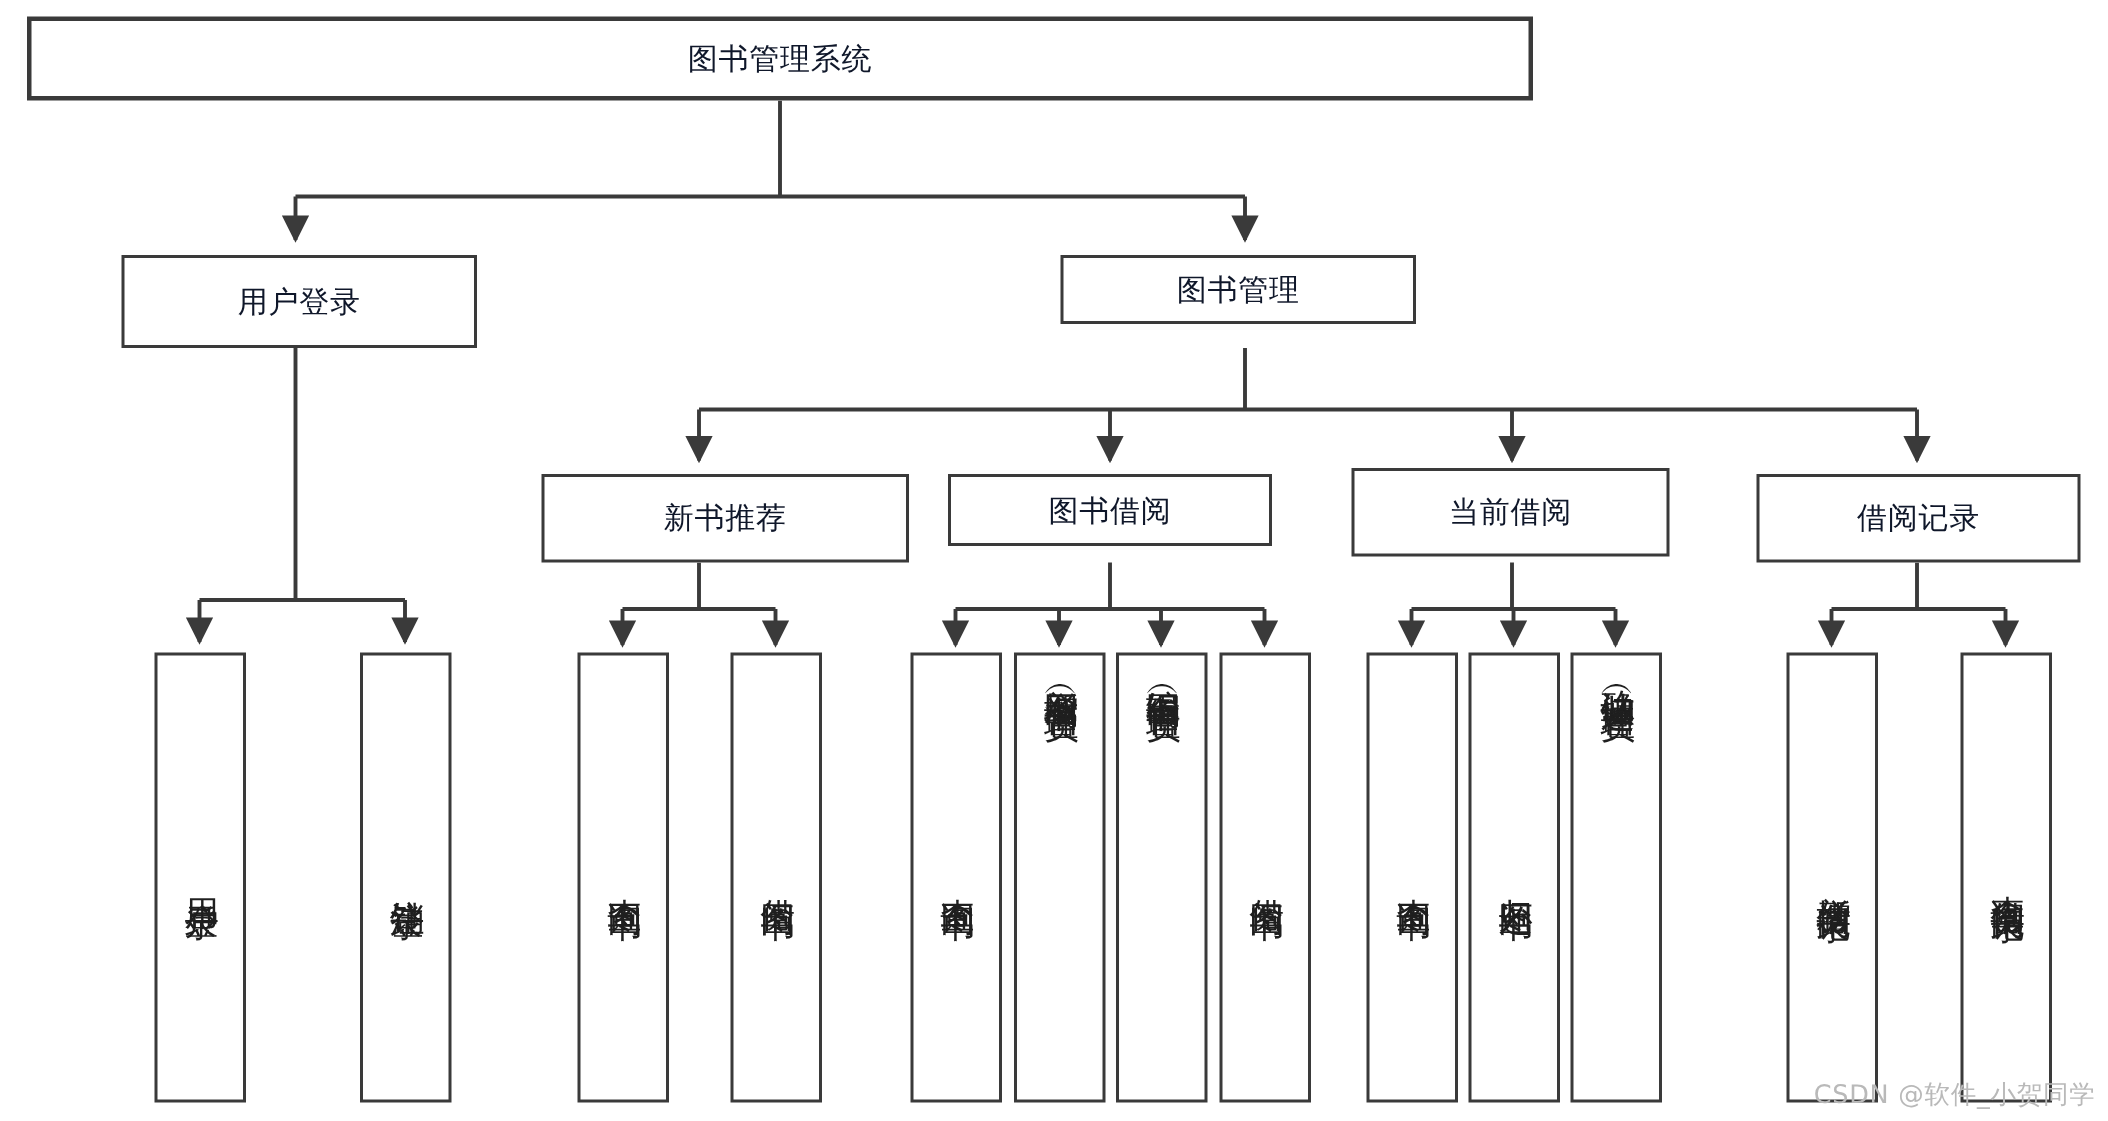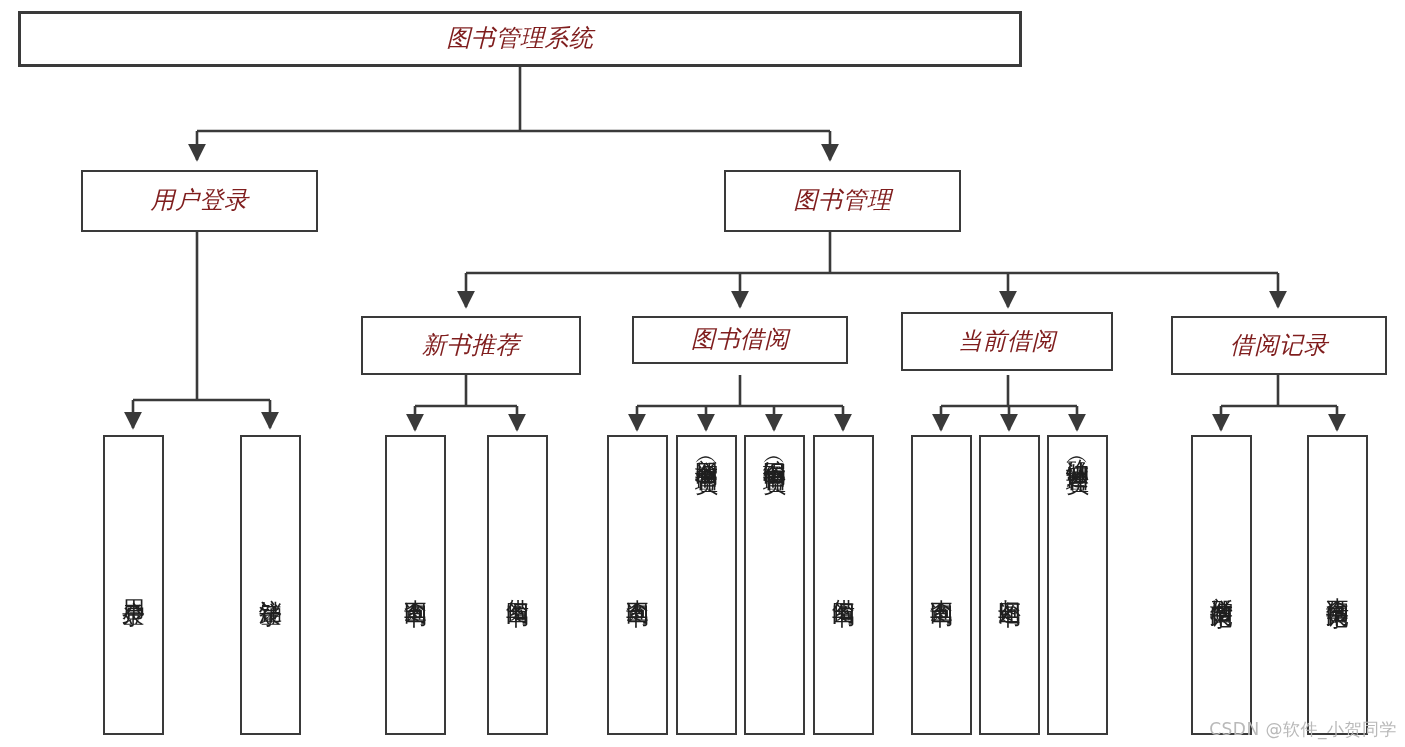--- a/index.html
+++ b/index.html
@@ -28,26 +28,25 @@
     box-sizing: border-box;
     background: #ffffff;
     border: 2.5px solid #3a3a3a;
     display: flex;
     align-items: center;
     justify-content: center;
     color: #1a1a1a;
   }
   .node.root { border-width: 3px; }
   .node-label {
-    font-size: 24px;
+    font-size: 20px;
     line-height: 1.15;
     letter-spacing: 0.5px;
     white-space: nowrap;
-    color: #7f1d1d;
-    font-style: italic;
+    color: #0f172a;
   }
   .node.leaf {
     align-items: flex-start;
     justify-content: center;
     padding-top: 0;
   }
   .leaf-label {
     writing-mode: vertical-rl;
     text-orientation: upright;
     font-size: 23px;
@@ -132,25 +131,25 @@
     </g>
   </svg>
 
   <div class="node root" style="left:18px; top:11px; width:1004px; height:56px;">
     <span class="node-label">图书管理系统</span>
   </div>
 
   <div class="node" style="left:81px; top:170px; width:237px; height:62px;">
     <span class="node-label">用户登录</span>
   </div>
-  <div class="node" style="left:724px; top:170px; width:237px; height:62px;">
+  <div class="node" style="left:707px; top:170px; width:237px; height:46px;">
     <span class="node-label">图书管理</span>
   </div>
 
-  <div class="node" style="left:361px; top:316px; width:220px; height:59px;">
+  <div class="node" style="left:361px; top:316px; width:245px; height:59px;">
     <span class="node-label">新书推荐</span>
   </div>
   <div class="node" style="left:632px; top:316px; width:216px; height:48px;">
     <span class="node-label">图书借阅</span>
   </div>
   <div class="node" style="left:901px; top:312px; width:212px; height:59px;justify-content:center;">
     <span class="node-label">当前借阅</span>
   </div>
   <div class="node" style="left:1171px; top:316px; width:216px; height:59px;">
     <span class="node-label">借阅记录</span>

